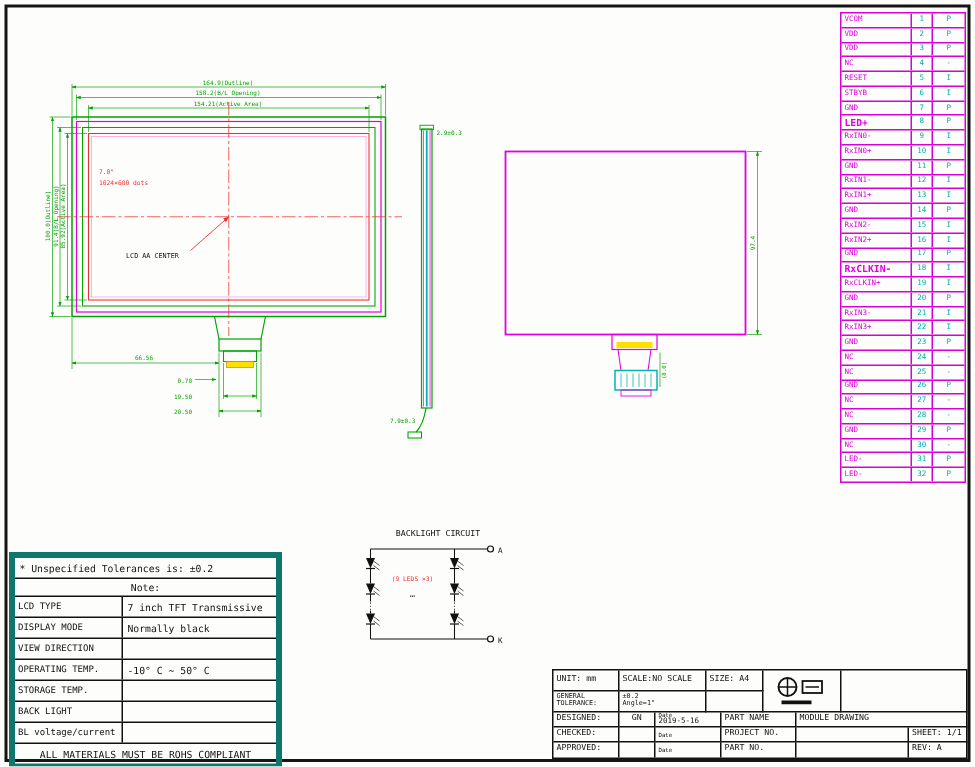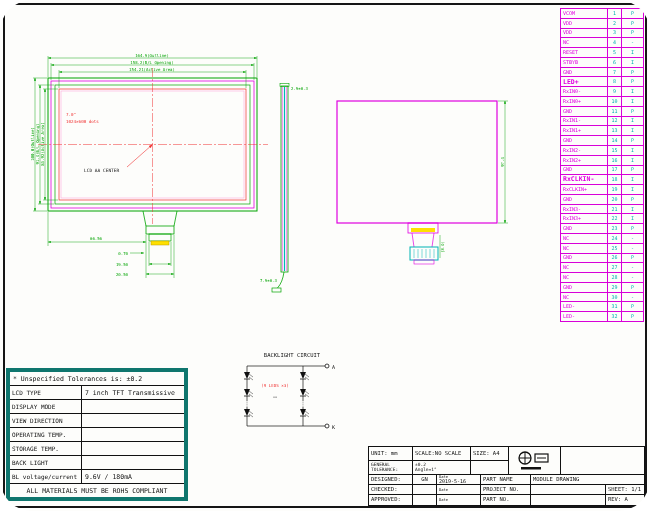--- a/index.html
+++ b/index.html
@@ -1,17 +1,17 @@
 <!DOCTYPE html>
 <html><head>
 <meta charset="utf-8">
 <style>
   html,body{margin:0;padding:0;background:#ffffff;}
   .page{position:relative;width:650px;height:511px;background:#fdfdfb;
-        font-family:"DejaVu Sans Mono",monospace;overflow:hidden;color:#111;border-radius:32px;}
+        font-family:"DejaVu Sans Mono",monospace;overflow:hidden;color:#111;}
   .frame{position:absolute;inset:3px;border:2px solid #151515;pointer-events:none;}
   svg.draw{position:absolute;left:0;top:0;}
   svg text{font-family:"DejaVu Sans Mono",monospace;}
 
   
   .pin-table{position:absolute;left:560px;top:8px;width:84px;height:314px;
              border:1px solid #d800d8;display:flex;flex-direction:column;box-sizing:border-box;}
   .prow{flex:1;display:flex;border-top:0.5px solid #d800d8;min-height:0;overflow:hidden;}
   .prow:first-of-type{border-top:none;}
   .pcell{box-sizing:border-box;display:flex;align-items:center;line-height:1;overflow:hidden;}
@@ -352,51 +352,55 @@
         <div class="pcell p-name">LED-</div>
         <div class="pcell p-no">32</div>
         <div class="pcell p-io">P</div>
       </div>
     </div>
 
   <div class="spec">
     <div class="srow">
       <div class="s-span">* Unspecified Tolerances is: ±0.2</div>
     </div>
+    <div class="srow h12">
+      <div class="s-span center">Note:</div>
+    </div>
     <div style="display:contents">
       
     
         <div class="srow">
           <div class="s-label">LCD TYPE</div>
           <div class="s-value">7 inch TFT Transmissive</div>
         </div>
       
         <div class="srow">
           <div class="s-label">DISPLAY MODE</div>
+          <div class="s-value">Normally black</div>
         </div>
       
         <div class="srow">
           <div class="s-label">VIEW DIRECTION</div>
         </div>
       
         <div class="srow">
           <div class="s-label">OPERATING TEMP.</div>
+          <div class="s-value">-10° C ~ 50° C</div>
         </div>
       
         <div class="srow">
           <div class="s-label">STORAGE TEMP.</div>
         </div>
       
         <div class="srow">
           <div class="s-label">BACK LIGHT</div>
         </div>
       
         <div class="srow">
           <div class="s-label">BL voltage/current</div>
-          <div class="s-value">9.6V / 180mA</div>
         </div>
       </div>
     <div class="srow h13 last">
       <div class="s-span center">ALL MATERIALS MUST BE ROHS COMPLIANT</div>
     </div>
   </div>
 
   <div class="tb">
     <div class="tcell" style="left:0;top:0;width:44px;height:14px;">
         <span>UNIT: mm</span>

